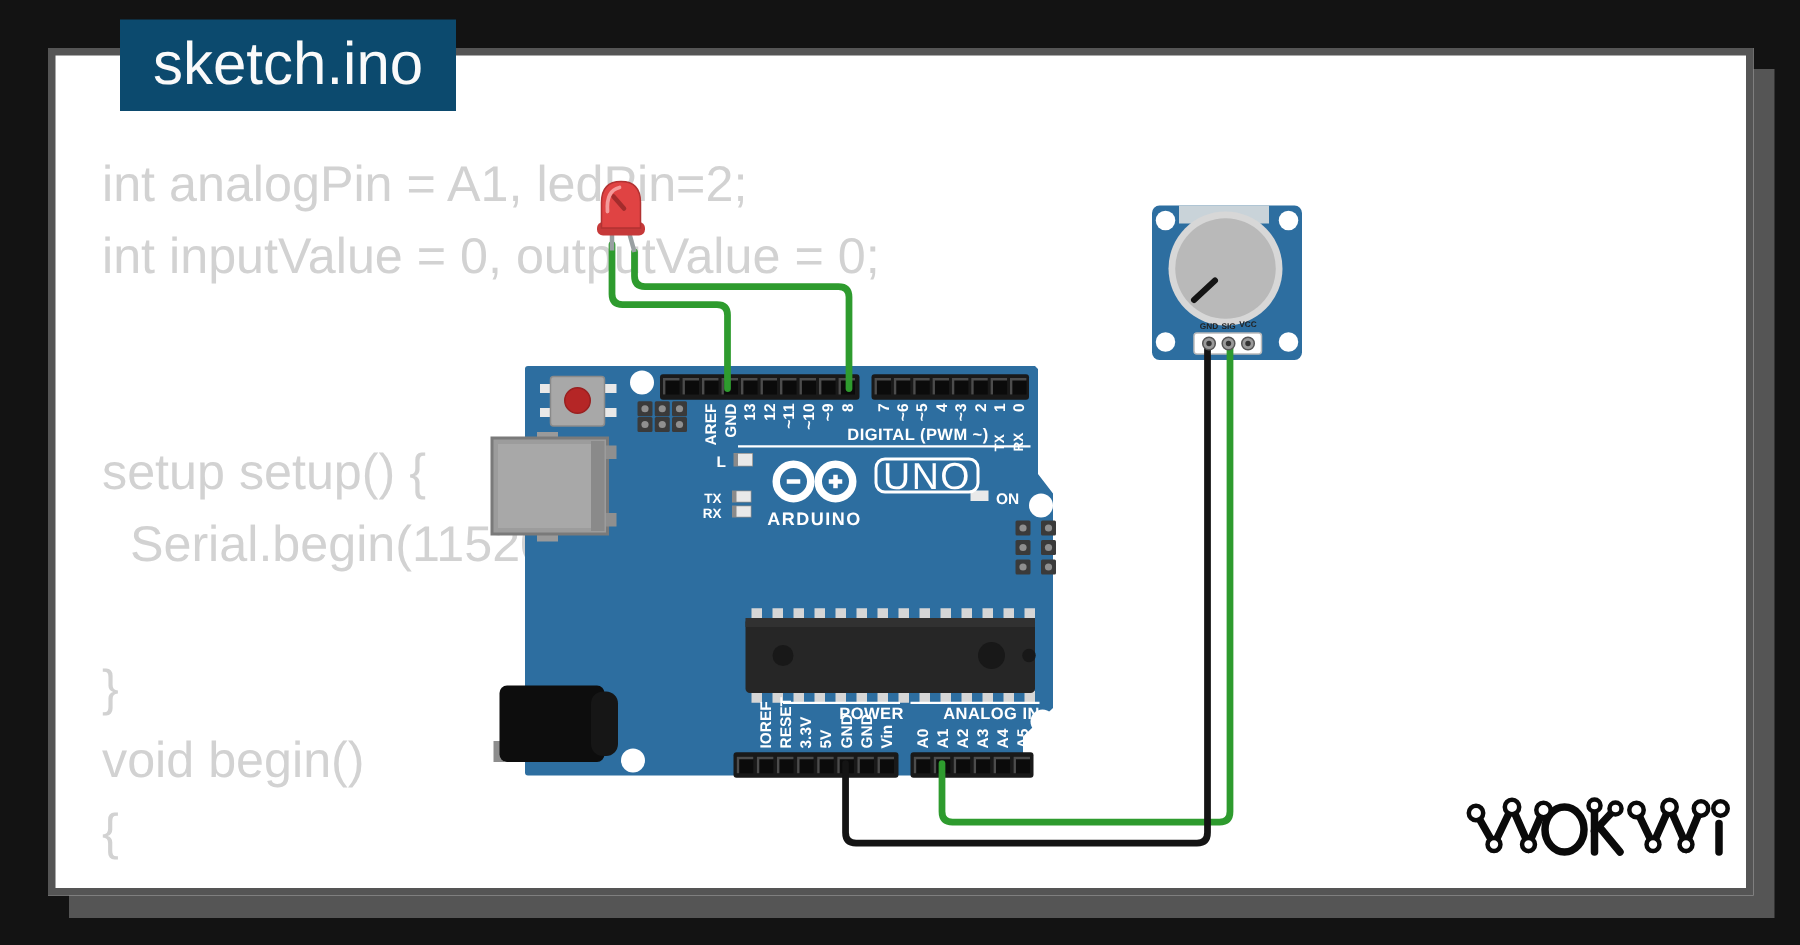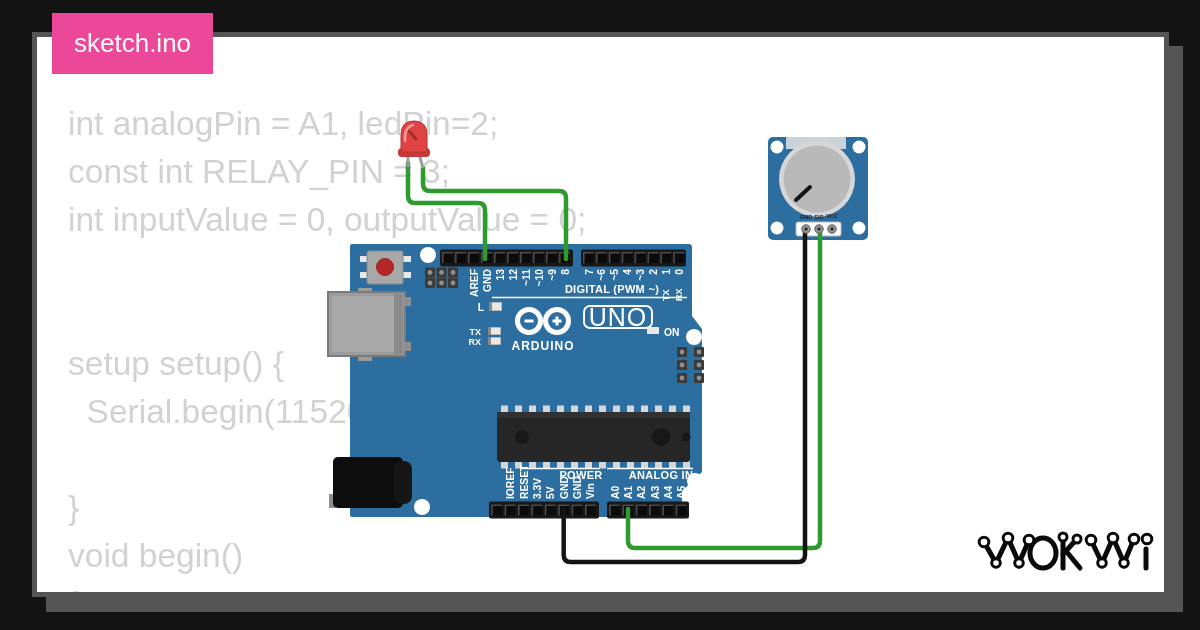--- a/index.html
+++ b/index.html
@@ -1,37 +1,36 @@
 <!DOCTYPE html>
 <html><head>
 <meta charset="utf-8">
 <style>
   html,body{margin:0;padding:0}
   body{width:1200px;height:630px;background:#131313;position:relative;overflow:hidden;font-family:"Liberation Sans",sans-serif}
   .shadow{position:absolute;left:46px;top:46px;width:1137px;height:566px;background:#555}
   .canvas{position:absolute;left:32px;top:32px;width:1127px;height:555px;background:#fff;border:5px solid #555;overflow:hidden}
   .code{position:absolute;left:31px;top:63px;font-size:33.5px;line-height:48px;color:#d2d2d2}
   .ln{height:48px;white-space:pre}
-  .tab{position:absolute;left:52px;top:13px;height:61px;background:#ec4899;color:#fafafa;font-size:26px;line-height:61px;padding:0 22px;z-index:5}
+  .tab{position:absolute;left:80px;top:13px;height:61px;background:#0c4a6e;color:#fafafa;font-size:40px;line-height:61px;padding:0 22px;z-index:5}
   .scene{position:absolute;left:0;top:0;z-index:4}
   .pinlbl{font:700 10.3px "Liberation Sans",sans-serif;fill:#fff}
   .seclbl{font:700 11px "Liberation Sans",sans-serif;fill:#fff;letter-spacing:.3px}
   .tiny{font:700 9px "Liberation Sans",sans-serif;fill:#fff}
   .potlbl{font:700 5.5px "Liberation Sans",sans-serif;fill:#222}
   .brand{font:700 12px "Liberation Sans",sans-serif;fill:#fff;letter-spacing:1px}
   .uno{font:400 25px "Liberation Sans",sans-serif;fill:#fff;letter-spacing:1px}
 </style>
 </head>
 <body>
 
 <div class="shadow"></div>
 <div class="canvas">
   <div class="code">
       <div class="ln">int analogPin = A1, ledPin=2;</div>
-      <div class="ln">const int RELAY_PIN = 3;</div>
       <div class="ln">int inputValue = 0, outputValue = 0;</div>
       <div class="ln"></div>
       <div class="ln"></div>
       <div class="ln">setup setup() {</div>
       <div class="ln">  Serial.begin(115200);</div>
       <div class="ln"></div>
       <div class="ln">}</div>
       <div class="ln">void begin()</div>
       <div class="ln">{</div>
     </div>

